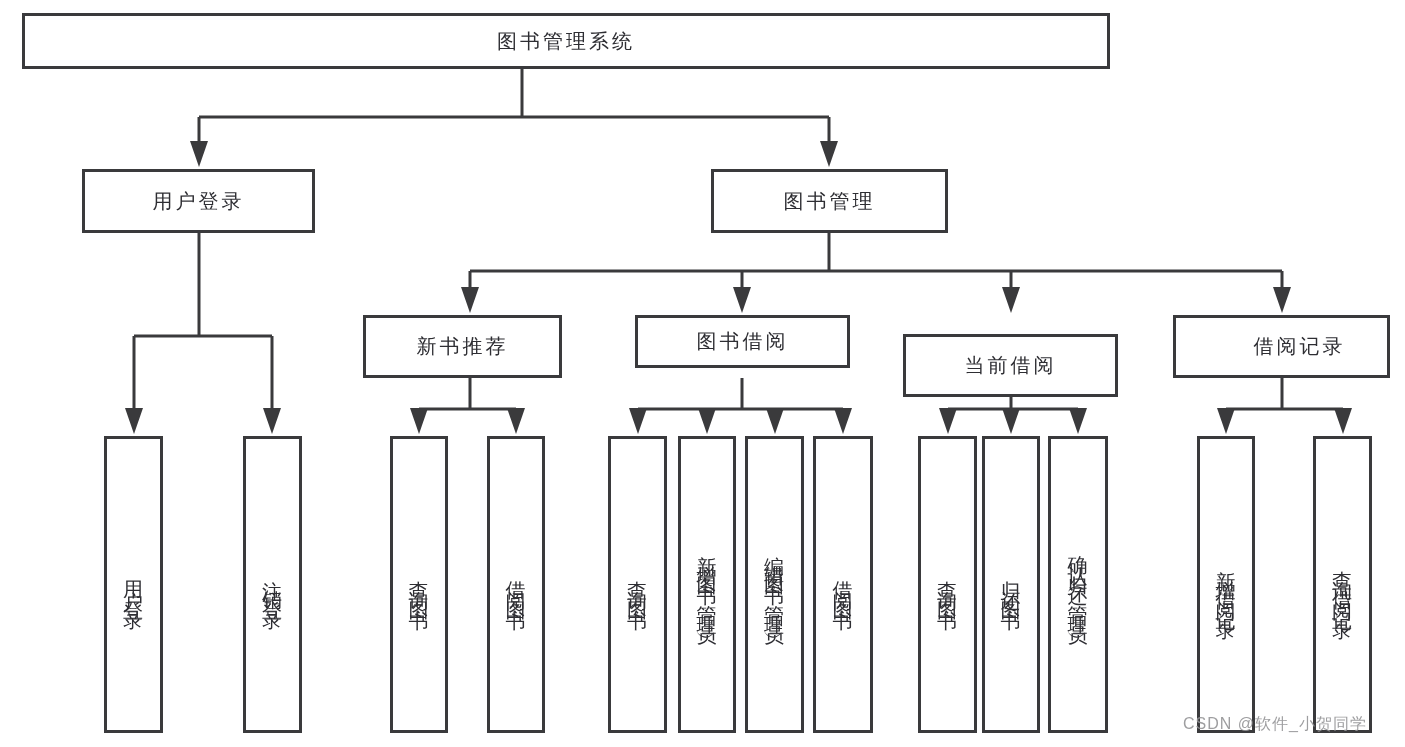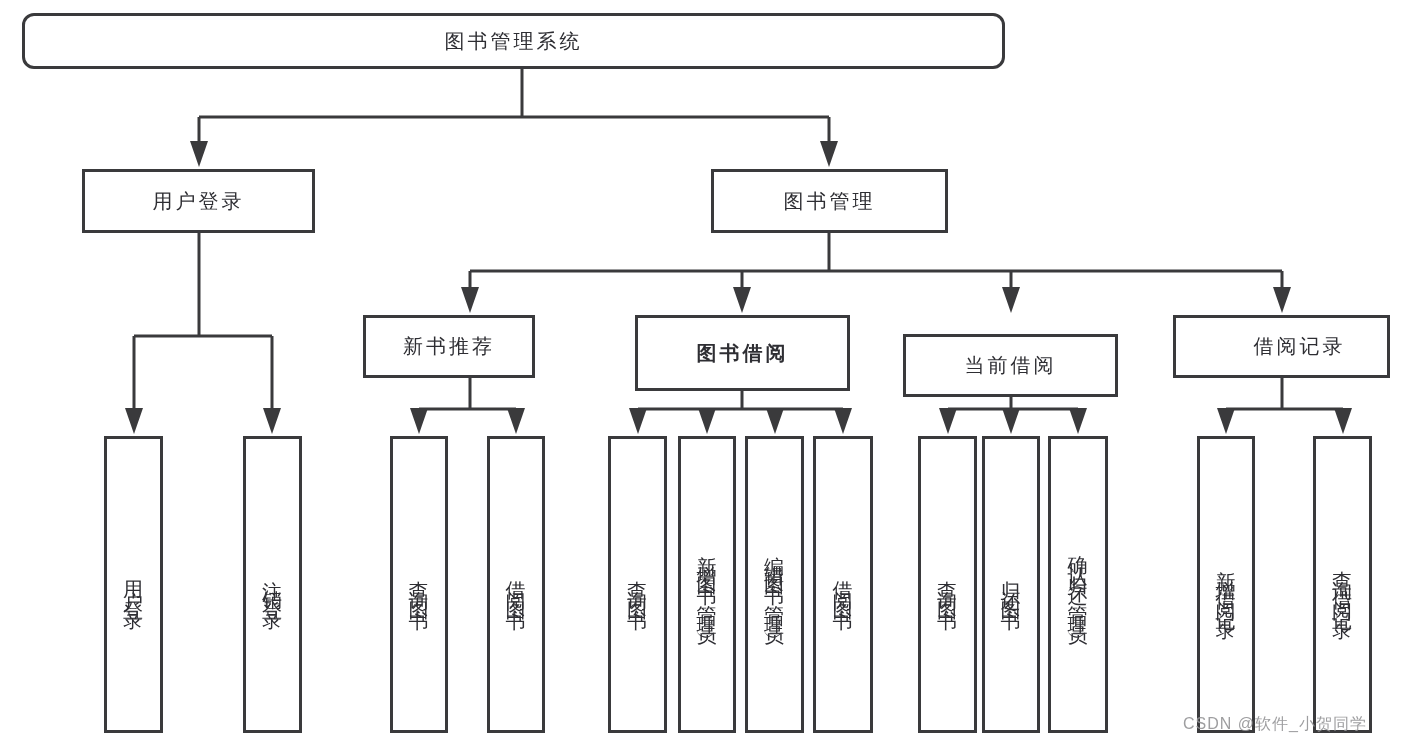--- a/index.html
+++ b/index.html
@@ -86,35 +86,35 @@
       <polygon points="775,434 766,408 784,408"></polygon>
       <polygon points="843,434 834,408 852,408"></polygon>
       <polygon points="948,434 939,408 957,408"></polygon>
       <polygon points="1011,434 1002,408 1020,408"></polygon>
       <polygon points="1078,434 1069,408 1087,408"></polygon>
       <polygon points="1226,434 1217,408 1235,408"></polygon>
       <polygon points="1343,434 1334,408 1352,408"></polygon>
     </g>
   </svg>
 
-  <div class="hbox" style="left:22px; top:13px; width:983px; height:56px;border-radius:12px;">
+  <div class="hbox" style="left:22px; top:13px; width:1088px; height:56px;">
     <span>图书管理系统</span>
   </div>
 
   <div class="hbox" style="left:82px; top:169px; width:233px; height:64px;">
     <span>用户登录</span>
   </div>
   <div class="hbox" style="left:711px; top:169px; width:237px; height:64px;">
     <span>图书管理</span>
   </div>
 
-  <div class="hbox" style="left:363px; top:315px; width:172px; height:63px;">
+  <div class="hbox" style="left:363px; top:315px; width:199px; height:63px;">
     <span>新书推荐</span>
   </div>
-  <div class="hbox" style="left:635px; top:315px; width:215px; height:76px;font-weight:bold;">
+  <div class="hbox" style="left:635px; top:315px; width:215px; height:53px;">
     <span>图书借阅</span>
   </div>
   <div class="hbox" style="left:903px; top:315px; width:215px; height:63px;margin-top:19px;">
     <span>当前借阅</span>
   </div>
   <div class="hbox" style="left:1173px; top:315px; width:217px; height:63px;padding-left:36px;">
     <span>借阅记录</span>
   </div>
 
   <div class="vbox" style="left:104px; top:436px; width:59px; height:297px;">

